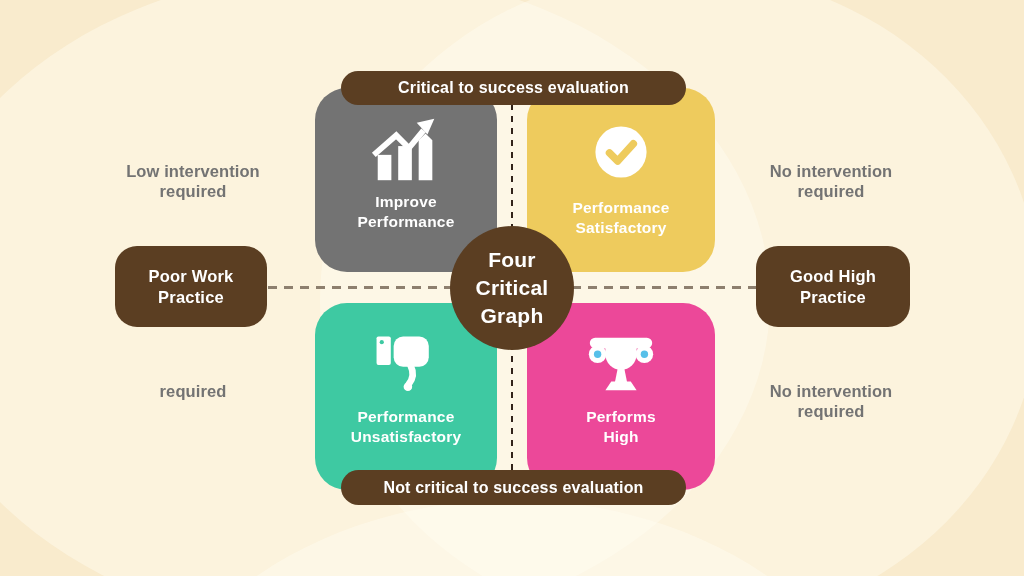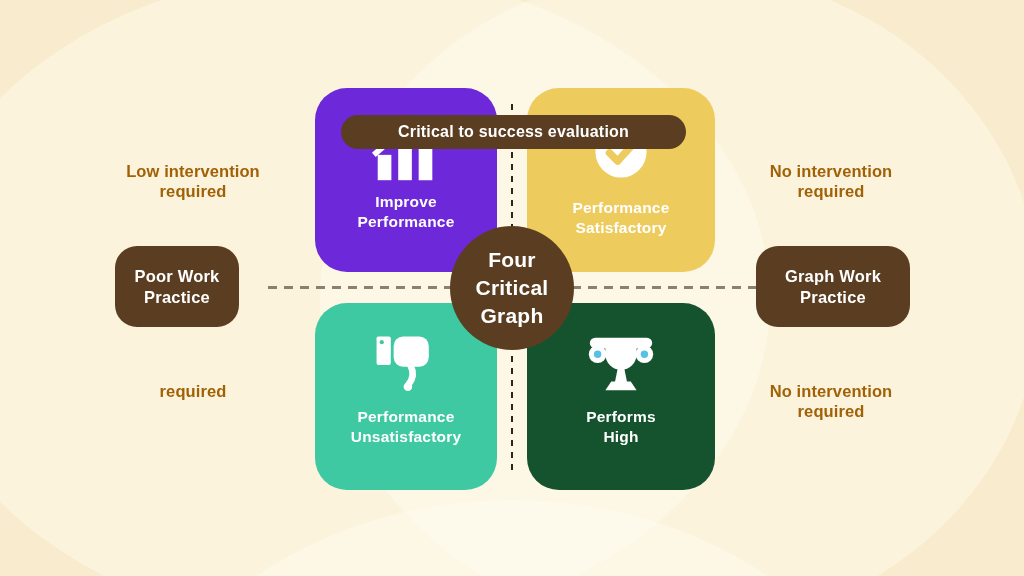--- a/index.html
+++ b/index.html
@@ -22,55 +22,55 @@
     display:flex; flex-direction:column; align-items:center; }
   #quad-tl { left:315px; top:88px;  width:182px; height:184px; }
   #quad-tr { left:527px; top:88px;  width:188px; height:184px; }
   #quad-bl { left:315px; top:303px; width:182px; height:187px; }
   #quad-br { left:527px; top:303px; width:188px; height:187px; }
   .quad-icon { margin-top:18px; height:86px; display:flex; align-items:center; justify-content:center; }
   #quad-tr .quad-icon { height:92px; }
   .quad-label { text-align:center; font-size:15.5px; line-height:1.28; letter-spacing:0.2px; }
 
   .banner { position:absolute; background:#5b3e22; color:#fff; border-radius:20px;
-    display:flex; align-items:center; justify-content:center; font-size:16px; letter-spacing:0.2px;margin-top:44px; }
+    display:flex; align-items:center; justify-content:center; font-size:16px; letter-spacing:0.2px; }
   #banner-top    { left:341px; top:71px;  width:345px; height:34px; }
   #banner-bottom { left:341px; top:470px; width:345px; height:35px; }
 
   .side-pill { position:absolute; background:#5b3e22; color:#fff; border-radius:22px;
     display:flex; flex-direction:column; align-items:center; justify-content:center;
     font-size:16.5px; line-height:1.25; letter-spacing:0.2px; }
-  #pill-left  { left:115px; top:246px; width:124px; height:81px; }
+  #pill-left  { left:115px; top:246px; width:152px; height:81px; }
   #pill-right { left:756px; top:246px; width:154px; height:81px; }
 
   .center-circle { position:absolute; left:450px; top:226px; width:124px; height:124px;
     border-radius:50%; background:#5b3e22; color:#fff;
     display:flex; flex-direction:column; align-items:center; justify-content:center;
     font-size:21px; line-height:1.32; letter-spacing:0.2px; }
 
-  .side-label { position:absolute; width:210px; text-align:center; color:#a16207;
+  .side-label { position:absolute; width:210px; text-align:center; color:#737373;
     font-size:16.5px; line-height:1.22; letter-spacing:0.1px; }
   #label-tl { left:88px;  top:161px; }
   #label-bl { left:88px;  top:381px; }
   #label-tr { left:726px; top:161px; }
   #label-br { left:726px; top:381px; }
 </style>
 </head>
 <body>
 
 <div class="stage">
 
   <div class="bg-ellipse" id="bg1"></div>
   <div class="bg-ellipse" id="bg2"></div>
   <div class="bg-ellipse" id="bg3"></div>
 
   <div class="dash-h"></div>
   <div class="dash-v"></div>
 
-  <div class="quadrant" id="quad-tl" style="background: #6d28d9;">
+  <div class="quadrant" id="quad-tl" style="background: #737373;">
     <div class="quad-icon">
       <svg viewBox="0 0 80 80" width="78" height="78" aria-hidden="true">
         <rect x="11" y="46" width="14" height="26" fill="#ffffff"></rect>
         <rect x="32" y="37" width="14" height="35" fill="#ffffff"></rect>
         <polygon points="53,31 60,24 67,31 67,72 53,72" fill="#ffffff"></polygon>
         <polyline points="7,46 30,26 43,39 58,21" stroke="#ffffff" stroke-width="6" fill="none"></polyline>
         <polygon points="69,9 51,13 62,25" fill="#ffffff"></polygon>
       </svg>
     </div>
     <div class="quad-label">
@@ -101,21 +101,21 @@
         <path d="M45,42 q5,10 -2,19" stroke="#ffffff" stroke-width="7" fill="none" stroke-linecap="round"></path>
         <circle cx="42" cy="64" r="4.5" fill="#ffffff"></circle>
       </svg>
     </div>
     <div class="quad-label">
       <div>Performance</div>
       <div>Unsatisfactory</div>
     </div>
   </div>
 
-  <div class="quadrant" id="quad-br" style="background: #14532d;">
+  <div class="quadrant" id="quad-br" style="background: #ec4899;">
     <div class="quad-icon">
       <svg viewBox="0 0 80 80" width="78" height="78" aria-hidden="true">
         <rect x="8" y="13" width="64" height="11" rx="5.5" fill="#ffffff"></rect>
         <circle cx="16" cy="30" r="9" fill="#ffffff"></circle>
           <circle cx="16" cy="30" r="3.8" fill="#57c0e9"></circle>
         <circle cx="64" cy="30" r="9" fill="#ffffff"></circle>
           <circle cx="64" cy="30" r="3.8" fill="#57c0e9"></circle>
         <path d="M24,14 h32 v16 a16,16 0 0 1 -32,0 z" fill="#ffffff"></path>
         <polygon points="36.5,45 43.5,45 46.5,60 33.5,60" fill="#ffffff"></polygon>
         <polygon points="30,58 50,58 56,67 24,67" fill="#ffffff"></polygon>
@@ -123,27 +123,30 @@
     </div>
     <div class="quad-label">
       <div>Performs</div>
       <div>High</div>
     </div>
   </div>
 
   <div class="banner" id="banner-top">
     <span>Critical to success evaluation</span>
   </div>
+  <div class="banner" id="banner-bottom">
+    <span>Not critical to success evaluation</span>
+  </div>
 
   <div class="side-pill" id="pill-left">
     <div>Poor Work</div>
     <div>Practice</div>
   </div>
   <div class="side-pill" id="pill-right">
-    <div>Graph Work</div>
+    <div>Good High</div>
     <div>Practice</div>
   </div>
 
   <div class="center-circle">
     <div>Four</div>
     <div>Critical</div>
     <div>Graph</div>
   </div>
 
   <div class="side-label" id="label-tl">

